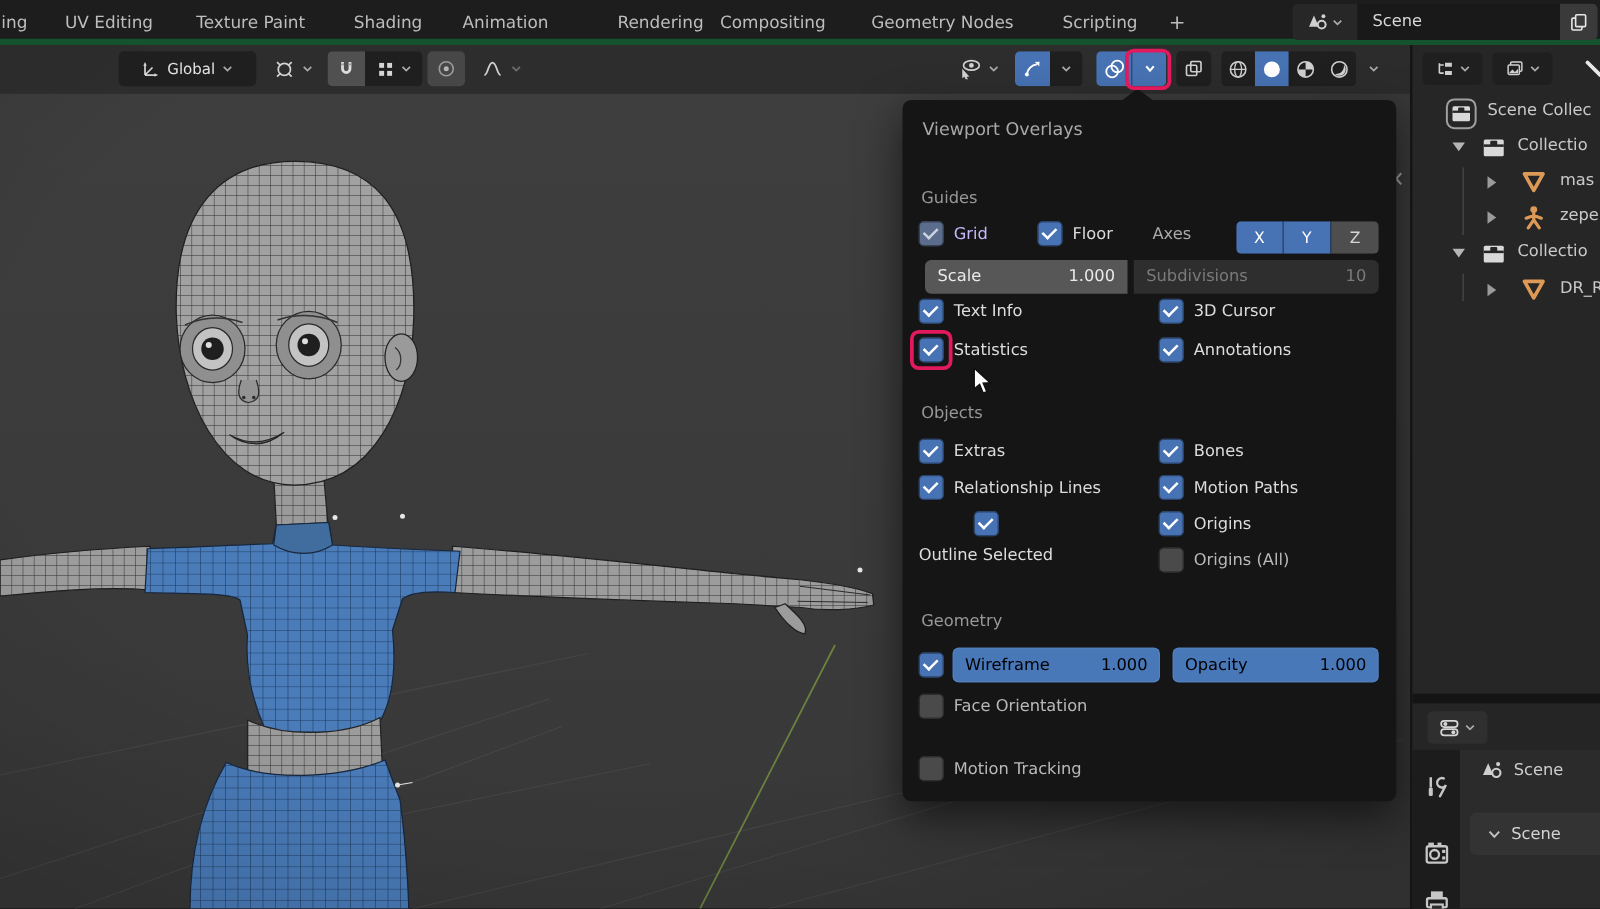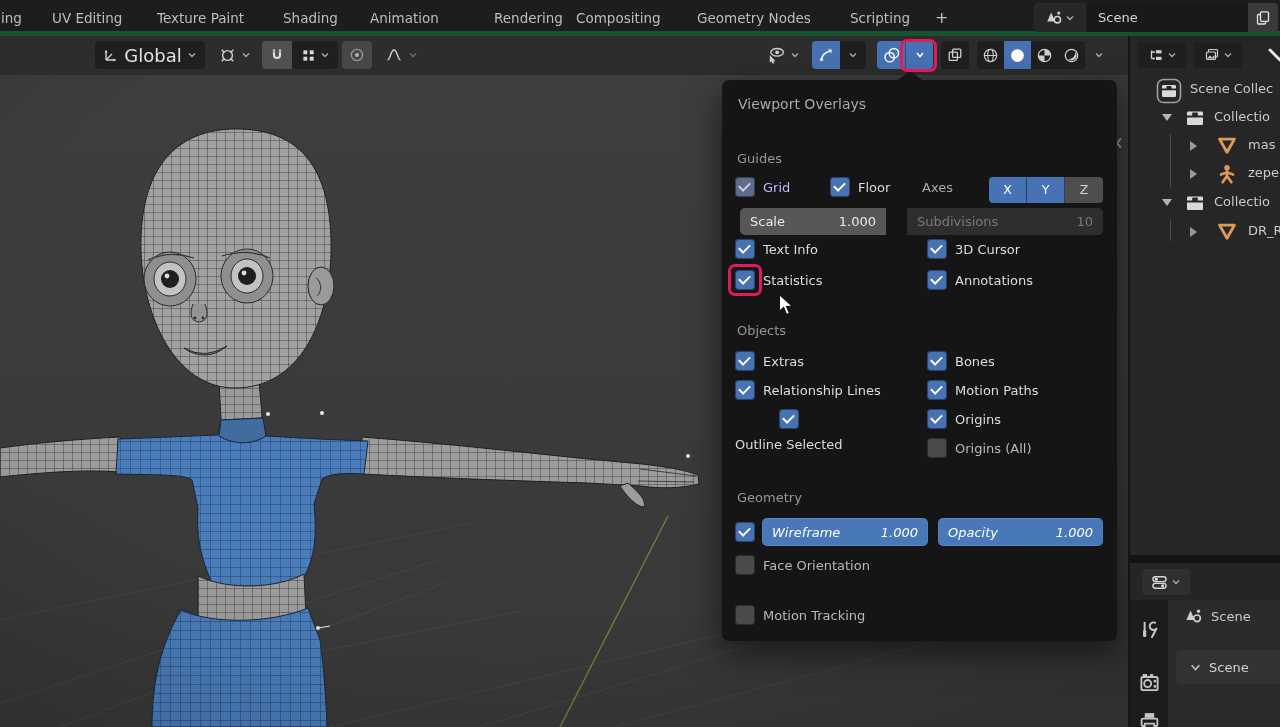--- a/index.html
+++ b/index.html
@@ -25,21 +25,21 @@
   .viewport{position:absolute;left:0;top:36px;width:1128px;height:691px;
             background:linear-gradient(#3e3e3e,#383838);overflow:hidden;}
   .vpheader{position:absolute;left:0;top:0;width:1128px;height:39px;background:rgba(42,42,42,.82);}
   .hbtn{position:absolute;top:5px;height:28px;display:flex;align-items:center;justify-content:center;
         gap:5px;border-radius:4px;}
   .bg-dark{background:#1f1f1f;}
   .bg-mid{background:#505050;}
   .bg-mid2{background:#474747;}
   .bg-blue{background:#4772b3;}
   .bg-flat{background:transparent;}
-  .pill-label{font-size:18px;color:#e2e2e2;}
+  .pill-label{font-size:12px;color:#e2e2e2;}
   .seg{position:absolute;top:5px;height:28px;display:flex;border-radius:4px;overflow:hidden;}
   .seg>div{display:flex;align-items:center;justify-content:center;height:28px;}
 
   .hl{position:absolute;border:3px solid #e2195d;border-radius:7px;z-index:60;pointer-events:none;}
 
   .collapse{position:absolute;left:1112px;top:94px;width:14px;height:26px;display:flex;
             align-items:center;justify-content:center;}
 
   
   .popover{position:absolute;left:722px;top:44px;width:395px;height:561px;background:#151515;
@@ -57,21 +57,21 @@
   .cb.on::after{content:"";position:absolute;left:4px;top:4.6px;width:9px;height:5px;
       border-left:2.2px solid #fff;border-bottom:2.2px solid #fff;transform:rotate(-45deg);}
   .cb.dimmed{background:#5b6c8d;}
   .cb.dimmed::after{content:"";position:absolute;left:4px;top:4.6px;width:9px;height:5px;
       border-left:2.2px solid #ccd3de;border-bottom:2.2px solid #ccd3de;transform:rotate(-45deg);}
   .cb.off{background:#4a4a4a;}
   .slider{position:absolute;height:27px;display:flex;align-items:center;justify-content:space-between;
           padding:0 10px;font-size:13px;}
   .sl-gray{background:#575757;color:#eaeaea;border-radius:5px 0 0 5px;}
   .sl-dis{background:#2e2e2e;color:#7a7a7a;border-radius:0 5px 5px 0;}
-  .sl-blue{background:#4878b8;color:#ffffff;border-radius:5px;box-shadow:inset 0 0 0 1px rgba(255,255,255,.07);font-style:italic;}
+  .sl-blue{background:#4878b8;color:#000000;border-radius:5px;box-shadow:inset 0 0 0 1px rgba(255,255,255,.07);}
   .axes{position:absolute;display:flex;border-radius:4px;overflow:hidden;}
   .axes>div{width:38px;height:26px;line-height:26px;text-align:center;font-size:12.5px;color:#fff;
         background:#4772b3;border-right:1px solid rgba(0,0,0,.45);}
   .axes>div:last-child{border-right:none;}
   .axes>div.off{background:#4e4e4e;color:#d5d5d5;}
 
   
   .sidebar{position:absolute;left:1128px;top:36px;width:152px;height:691px;background:#262626;
            border-left:2px solid #141414;overflow:hidden;}
   .outliner{position:absolute;left:0;top:0;width:152px;height:519px;background:#262626;}
@@ -373,21 +373,21 @@
         <span class="cb on"></span>
         <span class="txt">Floor</span>
       </div>
       <div class="plabel" style="left:200px;top:100px;color:#a9a9a9;">Axes</div>
       <div class="axes" style="left:267px;top:97px;">
         <div>X</div>
         <div>Y</div>
         <div class="off">Z</div>
       </div>
 
-      <div class="slider sl-gray" style="left:18px;top:128px;width:146px;text-align:center;">
+      <div class="slider sl-gray" style="left:18px;top:128px;width:162px;text-align:center;">
         <span>Scale</span>
         <span>1.000</span>
       </div>
       <div class="slider sl-dis" style="left:185px;top:128px;width:196px;">
         <span>Subdivisions</span>
         <span>10</span>
       </div>
 
       <div class="opt" style="left:13px;top:159px;">
         <span class="cb on"></span>

